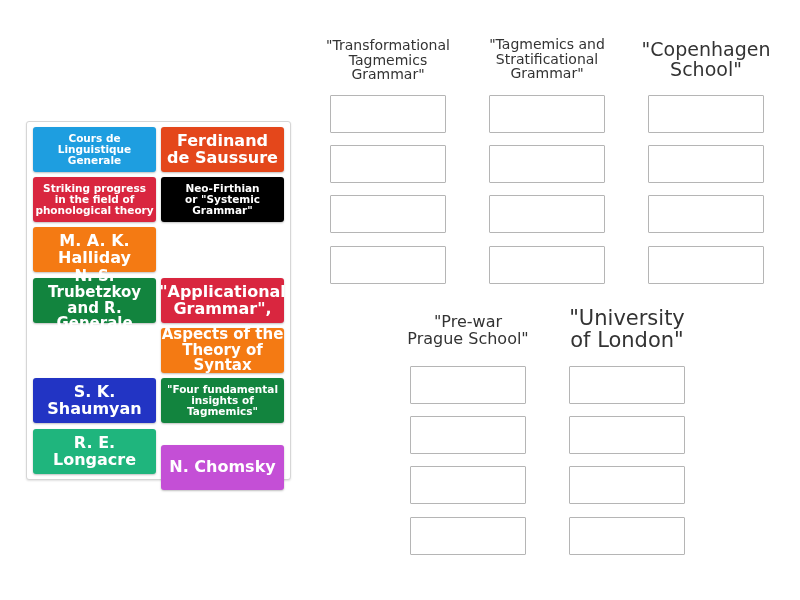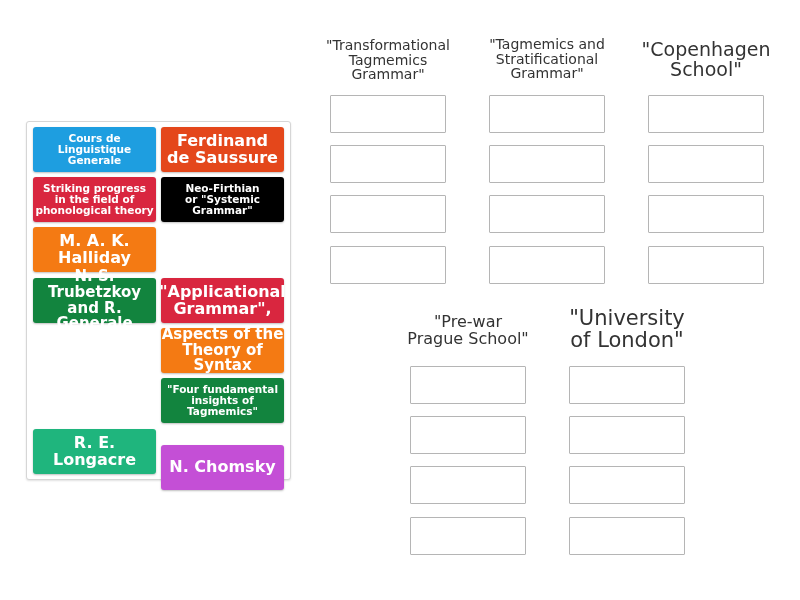--- a/index.html
+++ b/index.html
@@ -66,20 +66,26 @@
       </div>
     </div>
 
   <div class="tile fs-m" style="left:134px;top:206px;background:#f47a13">
       <div>
         <span>Aspects of the</span>
         <span>Theory of Syntax</span>
       </div>
     </div>
 
+  <div class="tile fs-l" style="left:6px;top:256px;background:#2234c4">
+      <div>
+        <span>S. K.</span>
+        <span>Shaumyan</span>
+      </div>
+    </div>
   <div class="tile fs-s" style="left:134px;top:256px;background:#12843e">
       <div>
         <span>"Four fundamental</span>
         <span>insights of</span>
         <span>Tagmemics"</span>
       </div>
     </div>
 
   <div class="tile fs-l" style="left:6px;top:307px;background:#1fb57d">
       <div>

